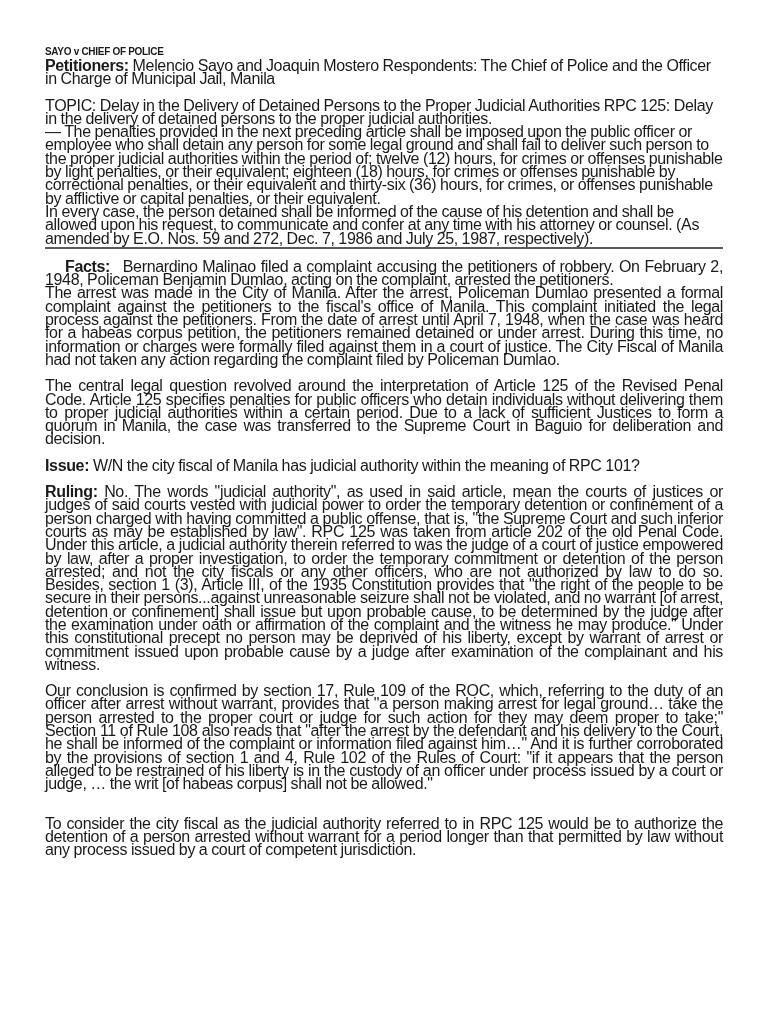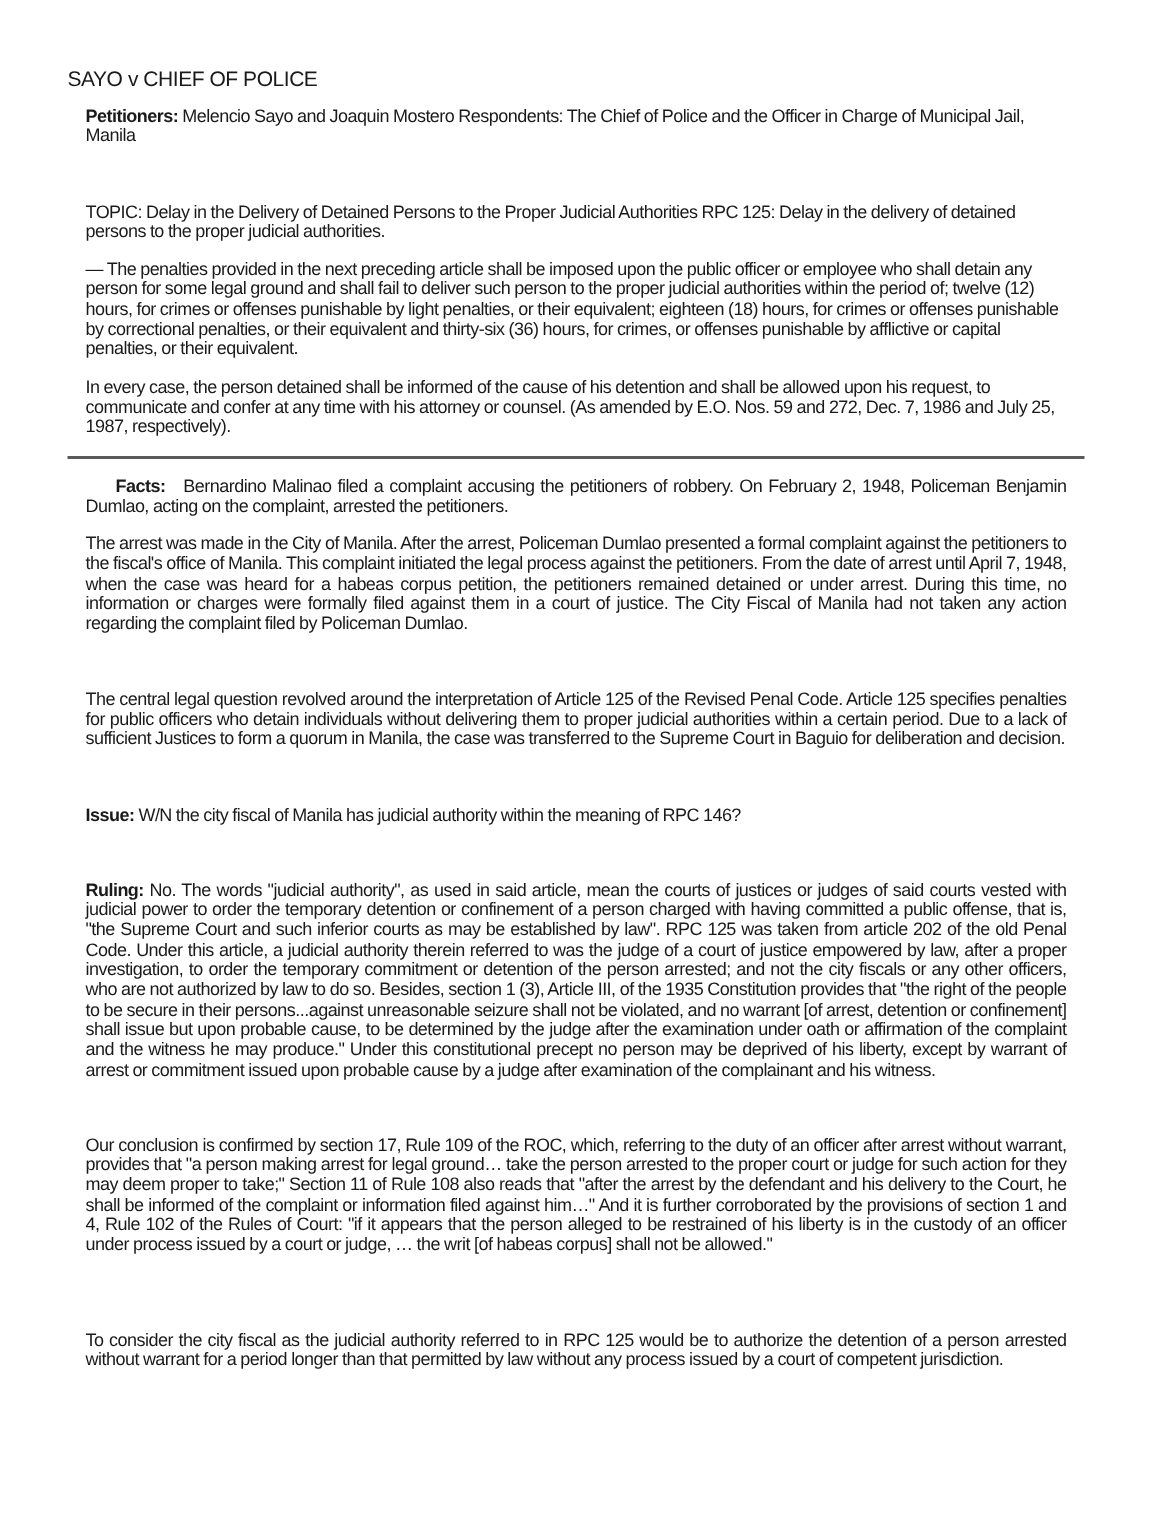--- a/index.html
+++ b/index.html
@@ -15,30 +15,30 @@
       font-family: "Liberation Sans", "DejaVu Sans", sans-serif;
       color: #1a1a1a;
     }
     .page {
       position: absolute;
       left: 45px;
       top: 45px;
       width: 678px;
     }
     .txt {
-      font-size: 12px;
+      font-size: 16px;
       line-height: 13.3px;
       letter-spacing: -0.35px;
       word-spacing: -0.3px;
       transform-origin: 0 0;
-      margin: 12px;
+      margin: 0;
     }
     .title {
-      font-weight: normal;
-      font-size: 14px;
+      font-weight: bold;
+      font-size: 10px;
       line-height: 14px;
       letter-spacing: -0.3px;
       margin: 0;
     }
     .bold { font-weight: bold; }
     .left { text-align: left; }
     .justify { text-align: justify; }
     .gap { height: 13px; }
     .rule {
       height: 0;
@@ -67,21 +67,21 @@
 
   <p class="txt justify"><span class="bold facts-label">Facts:</span> <span>Bernardino Malinao filed a complaint accusing the petitioners of robbery. On February 2, 1948, Policeman Benjamin Dumlao, acting on the complaint, arrested the petitioners.</span></p>
   <p class="txt justify">The arrest was made in the City of Manila. After the arrest, Policeman Dumlao presented a formal complaint against the petitioners to the fiscal's office of Manila. This complaint initiated the legal process against the petitioners. From the date of arrest until April 7, 1948, when the case was heard for a habeas corpus petition, the petitioners remained detained or under arrest. During this time, no information or charges were formally filed against them in a court of justice. The City Fiscal of Manila had not taken any action regarding the complaint filed by Policeman Dumlao.</p>
 
   <div class="gap"></div>
 
   <p class="txt justify">The central legal question revolved around the interpretation of Article 125 of the Revised Penal Code. Article 125 specifies penalties for public officers who detain individuals without delivering them to proper judicial authorities within a certain period. Due to a lack of sufficient Justices to form a quorum in Manila, the case was transferred to the Supreme Court in Baguio for deliberation and decision.</p>
 
   <div class="gap"></div>
 
-  <p class="txt left"><span class="bold">Issue:</span><span> W/N the city fiscal of Manila has judicial authority within the meaning of RPC 146?</span></p>
+  <p class="txt left"><span class="bold">Issue:</span><span> W/N the city fiscal of Manila has judicial authority within the meaning of RPC 101?</span></p>
 
   <div class="gap"></div>
 
   <p class="txt justify"><span class="bold">Ruling:</span><span> No. The words "judicial authority", as used in said article, mean the courts of justices or judges of said courts vested with judicial power to order the temporary detention or confinement of a person charged with having committed a public offense, that is, "the Supreme Court and such inferior courts as may be established by law". RPC 125 was taken from article 202 of the old Penal Code. Under this article, a judicial authority therein referred to was the judge of a court of justice empowered by law, after a proper investigation, to order the temporary commitment or detention of the person arrested; and not the city fiscals or any other officers, who are not authorized by law to do so. Besides, section 1 (3), Article III, of the 1935 Constitution provides that "the right of the people to be secure in their persons...against unreasonable seizure shall not be violated, and no warrant [of arrest, detention or confinement] shall issue but upon probable cause, to be determined by the judge after the examination under oath or affirmation of the complaint and the witness he may produce." Under this constitutional precept no person may be deprived of his liberty, except by warrant of arrest or commitment issued upon probable cause by a judge after examination of the complainant and his witness.</span></p>
 
   <div class="gap"></div>
 
   <p class="txt justify">Our conclusion is confirmed by section 17, Rule 109 of the ROC, which, referring to the duty of an officer after arrest without warrant, provides that "a person making arrest for legal ground… take the person arrested to the proper court or judge for such action for they may deem proper to take;" Section 11 of Rule 108 also reads that "after the arrest by the defendant and his delivery to the Court, he shall be informed of the complaint or information filed against him…" And it is further corroborated by the provisions of section 1 and 4, Rule 102 of the Rules of Court: "if it appears that the person alleged to be restrained of his liberty is in the custody of an officer under process issued by a court or judge, … the writ [of habeas corpus] shall not be allowed."</p>
 
   <div class="gap"></div>

